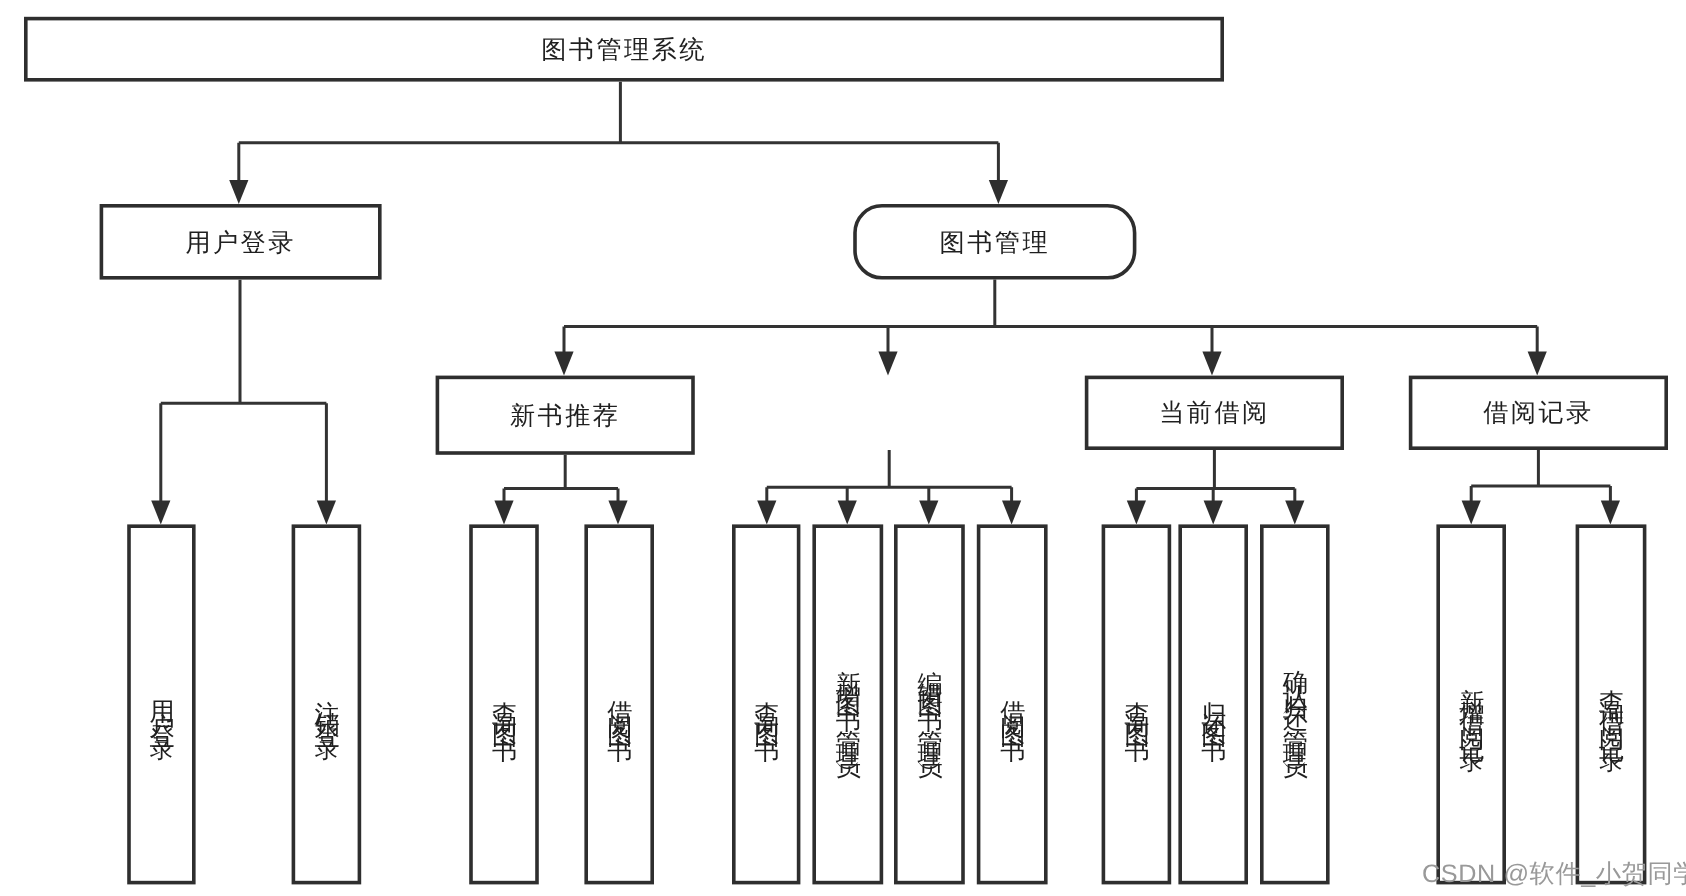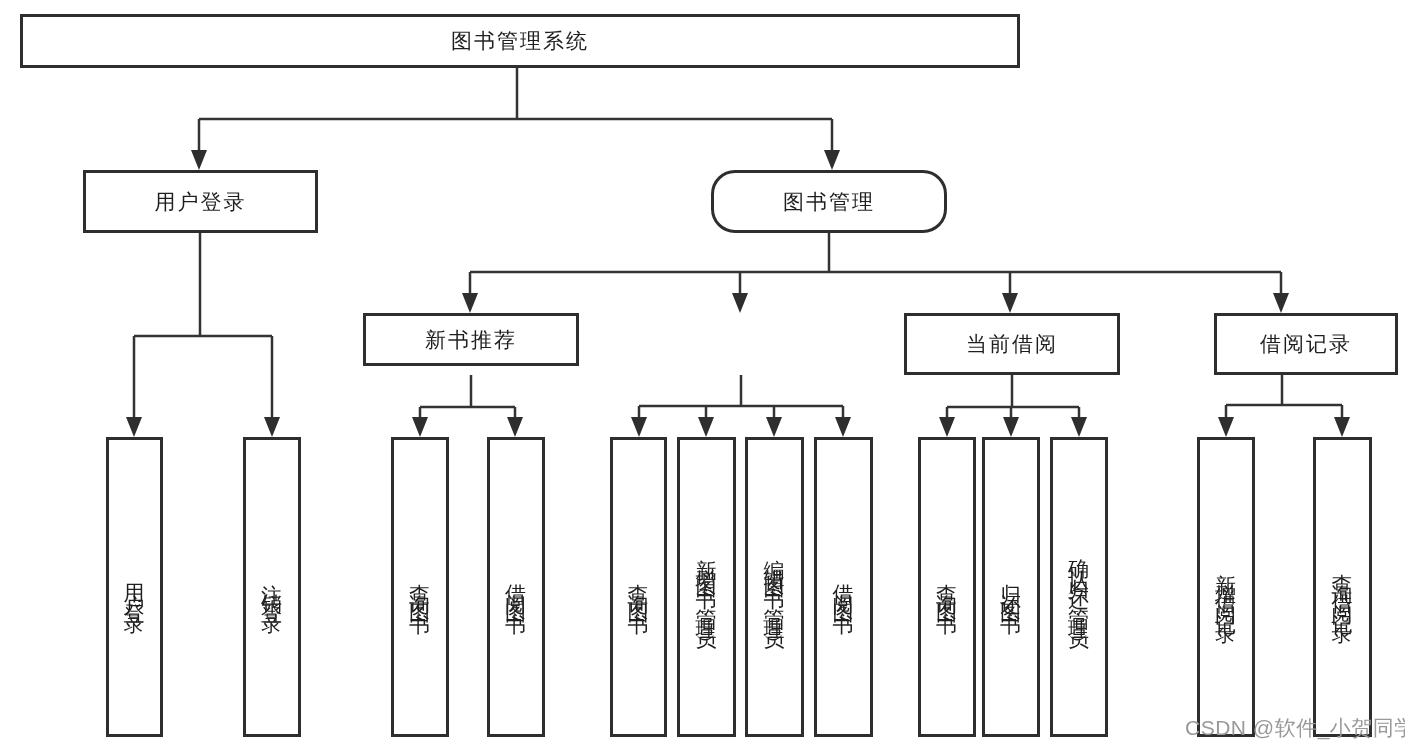--- a/index.html
+++ b/index.html
@@ -56,24 +56,24 @@
     white-space: nowrap;
   }
   .leaf {
     top: 437px;
     height: 300px;
   }
   
   #node-root            { left: 20px;  top: 14px;  width: 1000px; height: 54px; }
   #node-user-login      { left: 83px;  top: 170px; width: 235px;  height: 63px; }
   #node-book-management { left: 711px; top: 170px; width: 236px;  height: 63px; border-radius: 24px; }
-  #node-new-book-rec    { left: 363px; top: 313px; width: 216px;  height: 53px; }
+  #node-new-book-rec    { left: 363px; top: 313px; width: 216px;  height: 66px; }
   #node-book-borrow     { left: 634px; top: 313px; width: 215px;  height: 62px; }
   #node-current-borrow  { left: 904px; top: 313px; width: 216px;  height: 62px; }
-  #node-borrow-record   { left: 1174px;top: 313px; width: 184px;  height: 62px; margin-left: 40px; }
+  #node-borrow-record   { left: 1174px;top: 313px; width: 216px;  height: 62px; }
   #leaf-1  { left: 106px;  width: 57px; }
   #leaf-2  { left: 243px;  width: 58px; }
   #leaf-3  { left: 391px;  width: 58px; }
   #leaf-4  { left: 487px;  width: 58px; }
   #leaf-5  { left: 610px;  width: 57px; }
   #leaf-6  { left: 677px;  width: 59px; }
   #leaf-7  { left: 745px;  width: 59px; }
   #leaf-8  { left: 814px;  width: 59px; }
   #leaf-9  { left: 918px;  width: 58px; }
   #leaf-10 { left: 982px;  width: 58px; }

